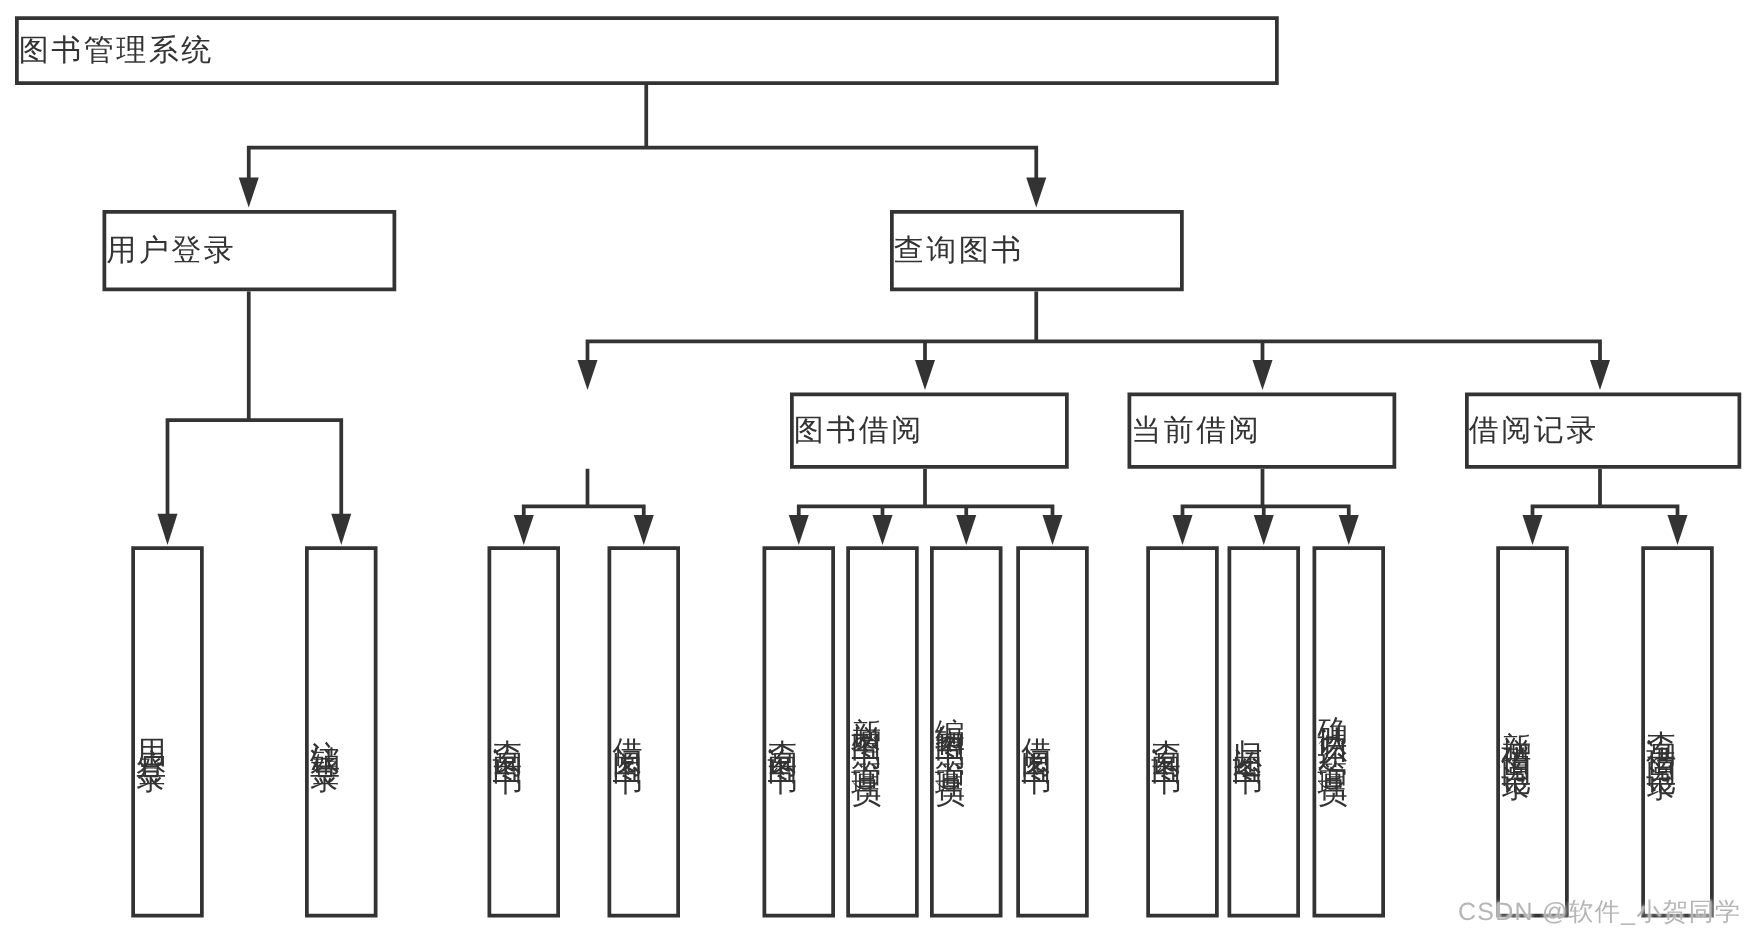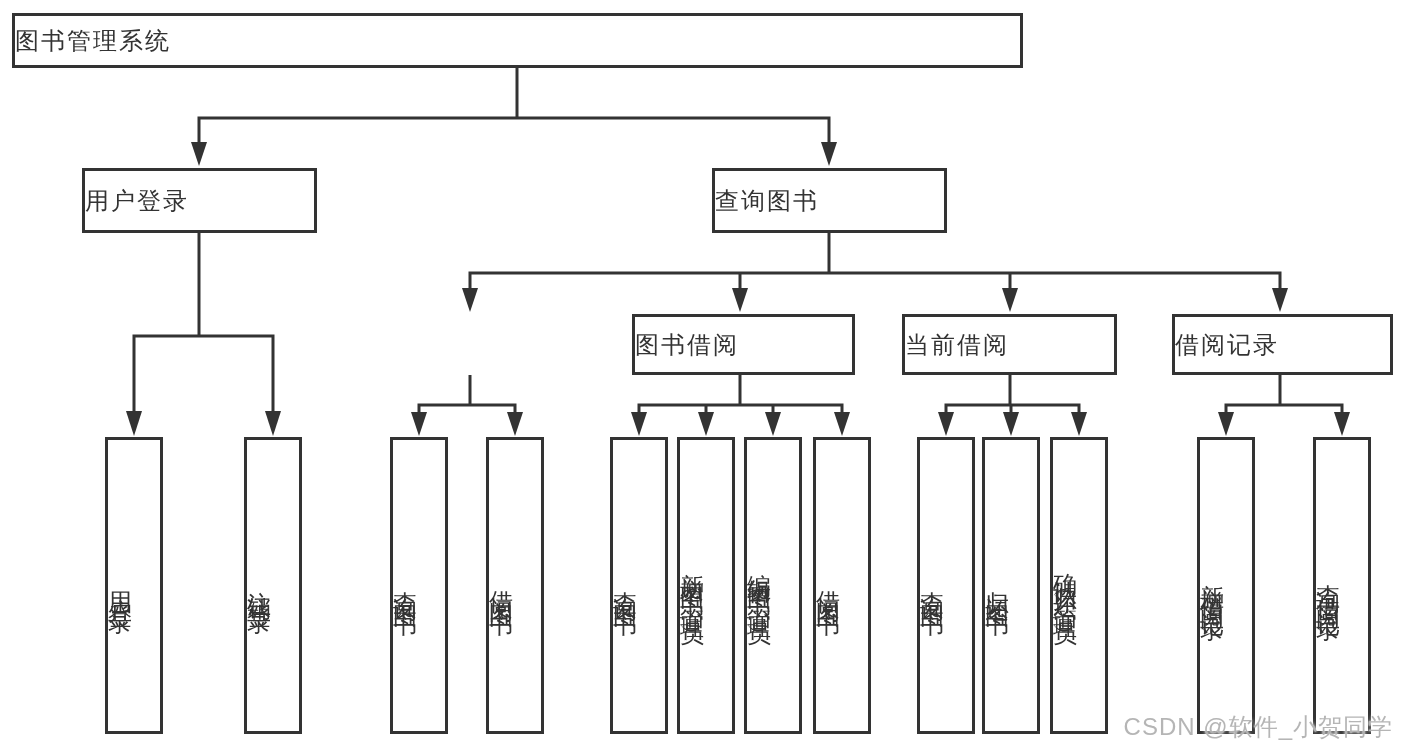--- a/index.html
+++ b/index.html
@@ -46,21 +46,21 @@
     writing-mode: vertical-rl;
     text-orientation: mixed;
     font-size: 24px;
     letter-spacing: 7px;
     line-height: 1;
   }
   .watermark {
     position: absolute;
     right: 12px;
     bottom: 4px;
-    font-size: 24px;
+    font-size: 20px;
     color: rgba(175,175,175,0.92);
     text-shadow: 0 0 2px #ffffff, 0 0 4px #ffffff;
     letter-spacing: 1px;
     white-space: nowrap;
     z-index: 5;
     text-align: right;
   }
 </style>
 </head>
 <body>

